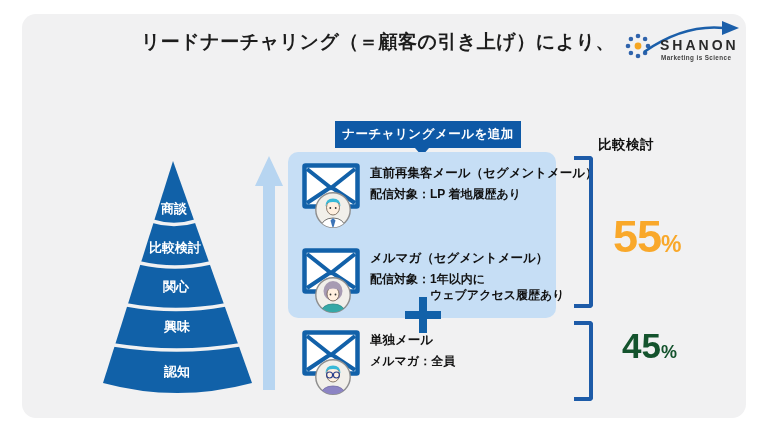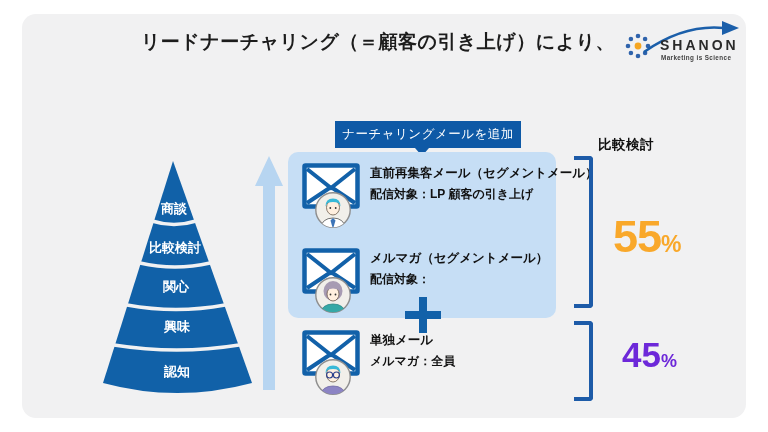--- a/index.html
+++ b/index.html
@@ -22,21 +22,21 @@
   
   .funnel{position:absolute;left:100px;top:155px;width:190px;height:250px;}
   .funnel text{
     fill:#ffffff;font-weight:bold;font-size:13px;
     font-family:"Liberation Sans","DejaVu Sans",sans-serif;
   }
   .up-arrow{position:absolute;left:254px;top:156px;width:30px;height:238px;}
   
   .badge{
     position:absolute;left:335px;top:121px;width:186px;height:27px;
-    background:#0E59A6;color:#fff;font-size:12.5px;font-weight:normal;
+    background:#0E59A6;color:#fff;font-size:12.5px;font-weight:bold;
     display:flex;align-items:center;justify-content:center;letter-spacing:.5px;
   }
   .badge-tri{
     position:absolute;left:415px;top:148px;width:0;height:0;
     border-left:7px solid transparent;border-right:7px solid transparent;
     border-top:8px solid #0E59A6;
   }
   
   .panel{
     position:absolute;left:288px;top:152px;width:268px;height:166px;
@@ -64,21 +64,21 @@
   .bracket{
     position:absolute;left:574px;width:15px;
     border:4px solid #1D5BA8;border-left:none;border-radius:0 4px 4px 0;
   }
   #bracket-55{top:156px;height:144px;}
   #bracket-45{top:321px;height:72px;}
   .pct{position:absolute;font-weight:bold;line-height:1;margin-left:16px;}
   #pct-55{left:597px;top:214px;color:#F9A82A;}
   #pct-55 .num{font-size:45px;letter-spacing:-1px;}
   #pct-55 .unit{font-size:23px;}
-  #pct-45{left:606px;top:337px;color:#6d28d9;}
+  #pct-45{left:606px;top:328px;color:#14532d;}
   #pct-45 .num{font-size:35px;}
   #pct-45 .unit{font-size:18px;}
 </style>
 </head>
 <body>
 
 <div class="card"></div>
 
 <div class="title">
   <div>リードナーチャリング（＝顧客の引き上げ）により、</div>
@@ -152,21 +152,21 @@
         <polygon points="19,27 16.5,29.5 19,38 21.5,29.5" fill="#3C74B8"></polygon>
         <ellipse cx="19" cy="16.5" rx="6.5" ry="7.5" fill="#FFEFDF" stroke="#6b5b4b" stroke-width=".8"></ellipse>
         <path d="M11.5 15.5 Q11.5 7.5 19 7.5 Q26.5 7.5 26.5 15.5 L24.5 12 Q19 10 13.5 12 Z" fill="#38B9D8"></path>
         <circle cx="16.3" cy="17" r=".9" fill="#333"></circle>
           <circle cx="21.7" cy="17" r=".9" fill="#333"></circle>
       </g>
     </svg>
   </div>
   <div class="mail-text">
     <div class="mail-title">直前再集客メール（セグメントメール）</div>
-    <div class="mail-line">配信対象：LP 顧客の引き上げ</div>
+    <div class="mail-line">配信対象：LP 着地履歴あり</div>
   </div>
 </div>
 
 <div class="email-row" id="row2">
   <div class="mail-graphic">
     <svg class="envelope" viewBox="0 0 58 46">
       <rect x="2.5" y="2.5" width="53" height="41" rx="1" fill="#fff" stroke="#1261A9" stroke-width="4.5"></rect>
       <path d="M5 6 L29 25 L53 6" stroke="#1261A9" stroke-width="4" fill="none"></path>
       <path d="M5 40 L29 24 M53 40 L29 24" stroke="#1261A9" stroke-width="4" fill="none"></path>
     </svg>
@@ -184,20 +184,24 @@
         <path d="M12.8 14.5 Q19 10.5 25.2 14.5 L25.2 11.5 Q19 7.5 12.8 11.5 Z" fill="#A79BB3"></path>
         <circle cx="16.5" cy="18.5" r=".9" fill="#333"></circle>
           <circle cx="21.5" cy="18.5" r=".9" fill="#333"></circle>
       </g>
     </svg>
   </div>
   <div class="mail-text">
     <div class="mail-title">メルマガ（セグメントメール）</div>
     <div class="target-flex">
       <span>配信対象：</span>
+      <div class="vals">
+        <div>1年以内に</div>
+        <div>ウェブアクセス履歴あり</div>
+      </div>
     </div>
   </div>
 </div>
 
 <div class="plus"></div>
 
 <div class="email-row" id="row3">
   <div class="mail-graphic">
     <svg class="envelope" viewBox="0 0 58 46">
       <rect x="2.5" y="2.5" width="53" height="41" rx="1" fill="#fff" stroke="#1261A9" stroke-width="4.5"></rect>

